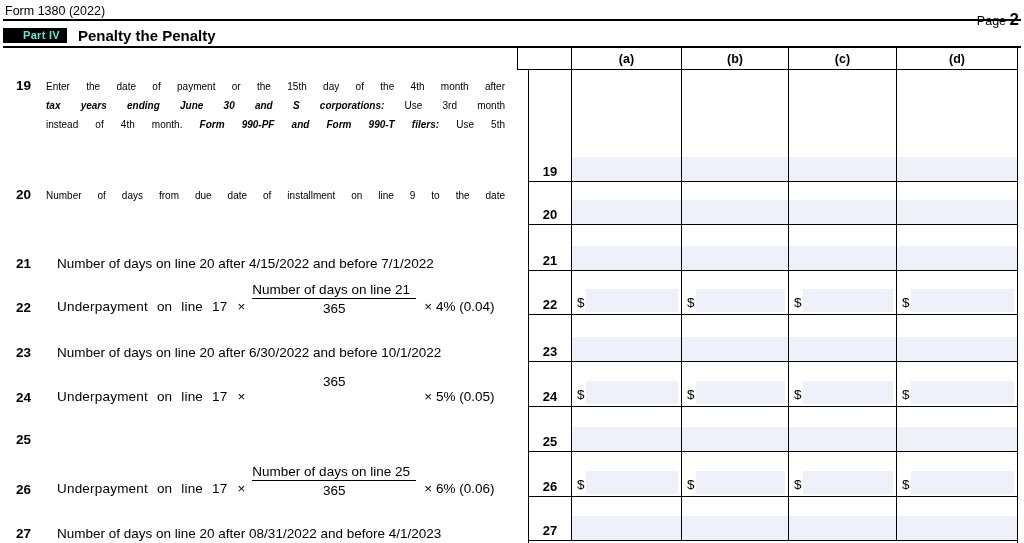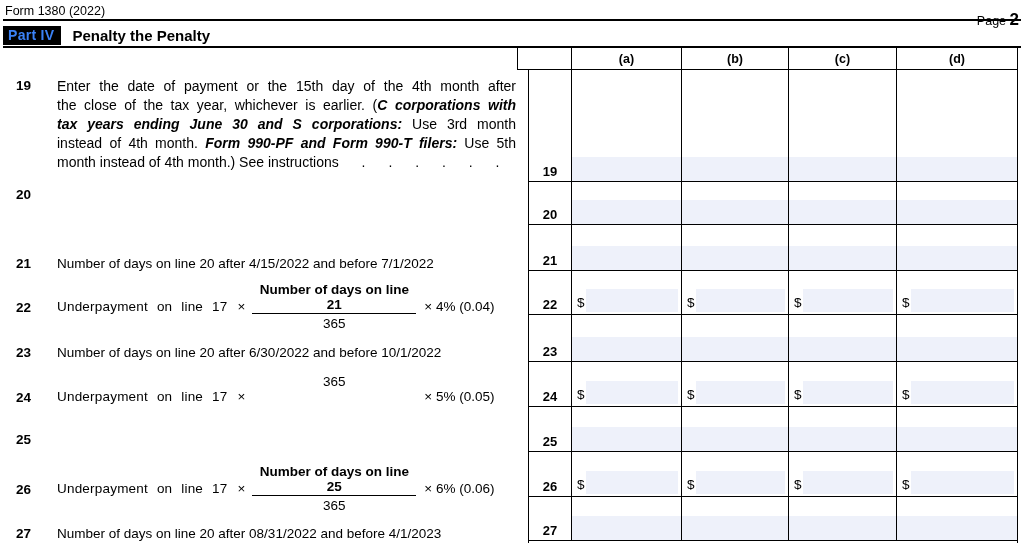--- a/index.html
+++ b/index.html
@@ -8,42 +8,42 @@
 
   
   .form-id{position:absolute;left:5px;top:4px;font-size:12.5px;}
   .page-label{position:absolute;right:5px;top:9px;font-size:12.5px;line-height:22px;}
   .page-num{font-weight:bold;font-size:17px;}
   .top-rule{position:absolute;left:3px;right:3px;top:19px;height:2px;background:#000;}
 
   
   .part-bar{position:absolute;left:3px;right:3px;top:25px;height:21px;
             border-bottom:2px solid #000;display:flex;align-items:center;}
-  .part-box{background:#000;color:#3b82f6;font-weight:bold;font-size:14px;
-            padding:1px 7px 2px 5px;letter-spacing:.3px;}
+  .part-box{background:#000;color:#5eead4;font-weight:bold;font-size:11px;
+            padding:1px 7px 2px 20px;letter-spacing:.3px;}
   .part-title{font-weight:bold;font-size:15px;margin-left:11px;}
 
   
   .lnum{position:absolute;left:16px;font-weight:bold;font-size:13.5px;line-height:16px;}
-  .ltext{position:absolute;left:57px;width:459px;font-size:14px;line-height:19px;}
+  .ltext{position:absolute;left:46px;width:459px;font-size:10px;line-height:19px;}
   .jline{text-align:justify;text-align-last:justify;}
   .jline.last{text-align:last;text-align-last:auto;}
   .bi{font-weight:bold;font-style:italic;}
   .dots{word-spacing:19px;}
   .dots2{word-spacing:14px;}
   .single{position:absolute;left:57px;font-size:13.5px;line-height:16px;}
 
   
   .formula{position:absolute;left:57px;display:flex;align-items:flex-start;font-size:13.5px;}
   .f-pre{margin-top:17px;line-height:15px;word-spacing:5px;letter-spacing:.2px;}
   .f-times{margin:17px 7px 0 10px;line-height:15px;}
   .f-rate{margin-top:17px;margin-left:8px;line-height:15px;}
   .frac{display:flex;flex-direction:column;align-items:center;width:164px;}
-  .frac-num{display:block;width:100%;text-align:center;line-height:15px;
-            border-bottom:1.5px solid #000;padding-bottom:1px;font-weight:bold;}
+  .frac-num{display:block;width:100%;line-height:15px;
+            border-bottom:1.5px solid #000;padding-bottom:1px;}
   .frac-den{line-height:15px;padding-top:2px;}
 
   
   .grid-header{position:absolute;left:517px;top:47px;width:501px;height:23px;display:flex;
                border:1px solid #000;box-sizing:border-box;font-weight:bold;font-size:12.5px;}
   .gh-cell{border-left:1px solid #000;box-sizing:border-box;display:flex;
            align-items:center;justify-content:center;}
   .gh-cell.first{border-left:none;width:53px;}
 
   
@@ -71,28 +71,27 @@
   <div class="top-rule"></div>
 
   <div class="part-bar">
     <span class="part-box">Part IV</span>
     <span class="part-title">Penalty the Penalty</span>
   </div>
 
   <span class="lnum" style="top:78px">19</span>
   <div class="ltext" style="top:77px">
       <div class="jline"><span>Enter the date of payment or the 15th day of the 4th month after</span></div>
-      <div class="jline"><span>the close of the tax year, whichever is earlier.  (</span><span class="bi">C corporations with</span></div>
       <div class="jline"><span class="bi">tax years ending June 30 and S corporations:</span><span> Use 3rd month</span></div>
       <div class="jline"><span>instead of 4th month. </span><span class="bi">Form 990-PF and Form 990-T filers:</span><span> Use 5th</span></div>
-      <div class="jline last"><span>month instead of 4th month.) See instructions</span><span class="dots"> . . . . . .</span></div>
     </div>
 
   <span class="lnum" style="top:187px">20</span>
   <div class="ltext" style="top:186px">
+      <div class="jline"><span>Number of days from due date of installment on line 9 to the date</span></div>
     </div>
 
   <span class="lnum" style="top:256px">21</span>
   <div class="single" style="top:256px">Number of days on line 20 after 4/15/2022 and before 7/1/2022</div>
 
   <span class="lnum" style="top:300px">22</span>
   <div class="formula" style="top:282px">
     <span class="f-pre">Underpayment on line 17</span>
     <span class="f-times">×</span>
     <span class="frac">

